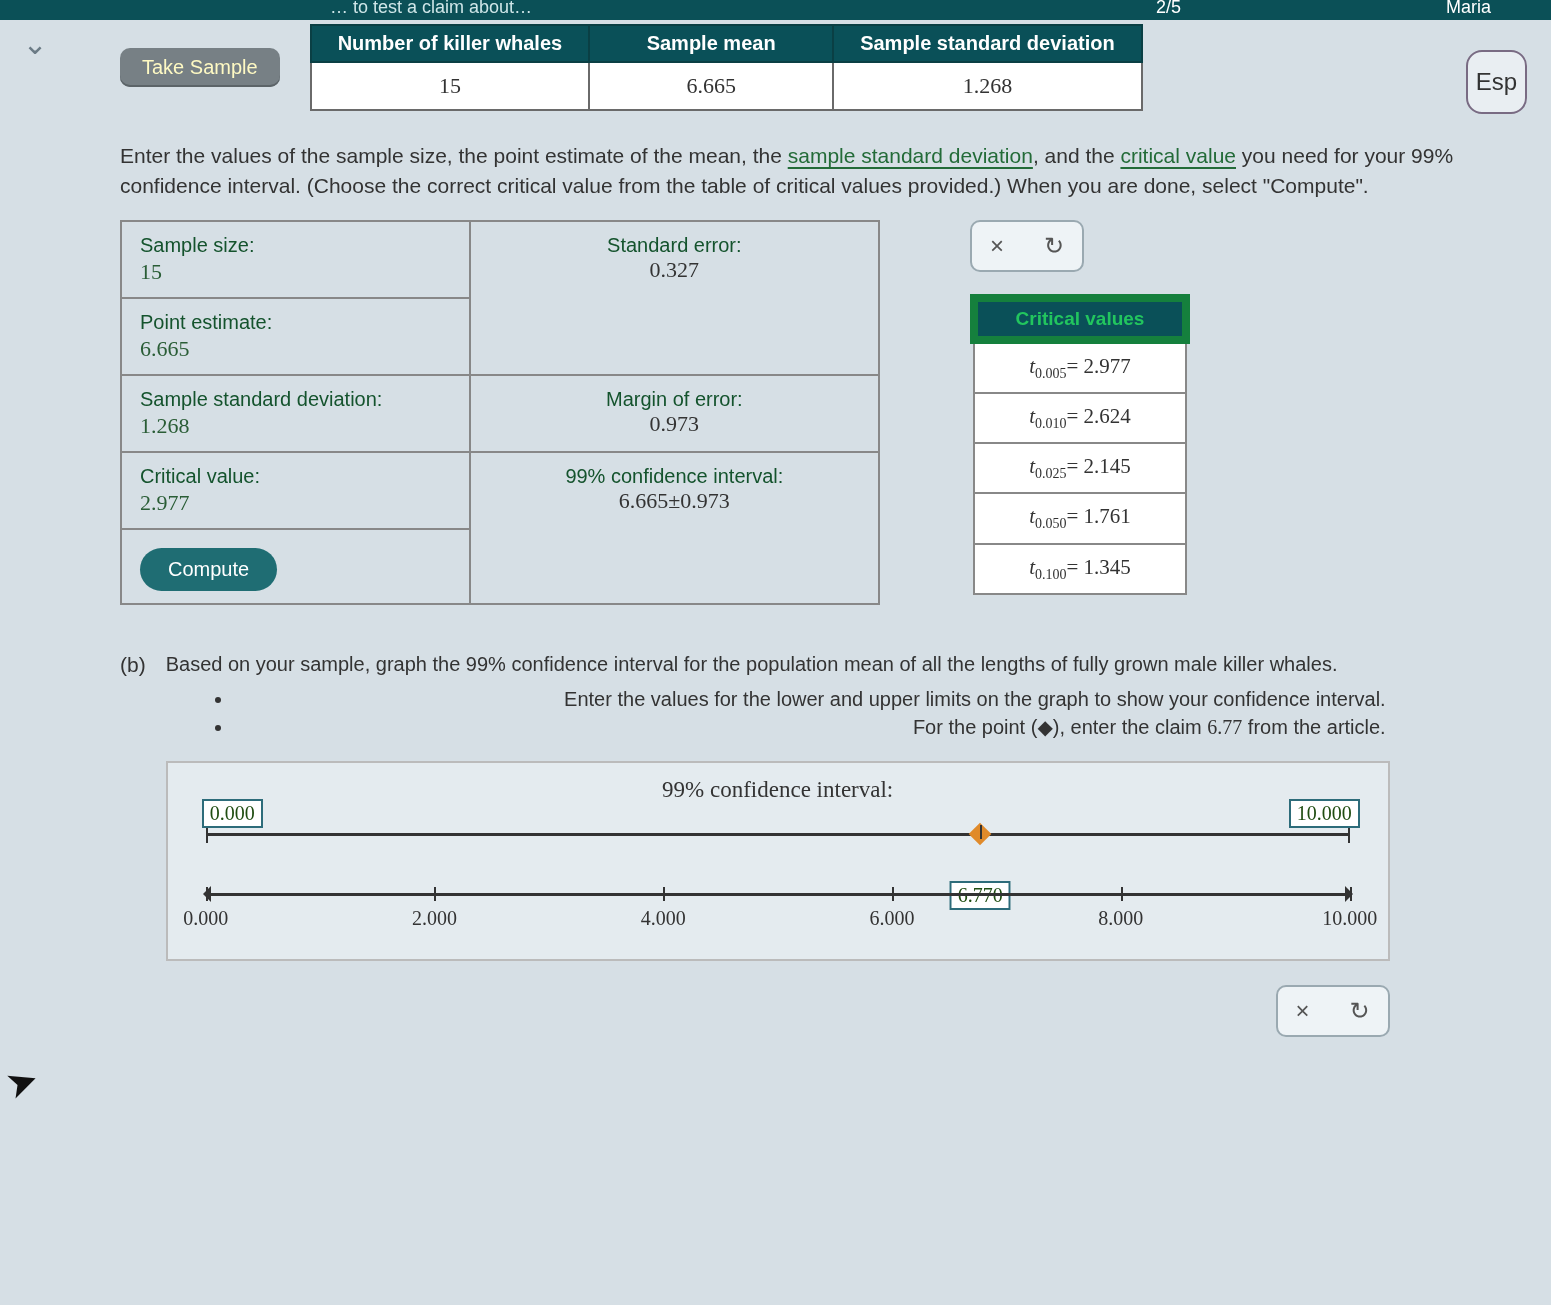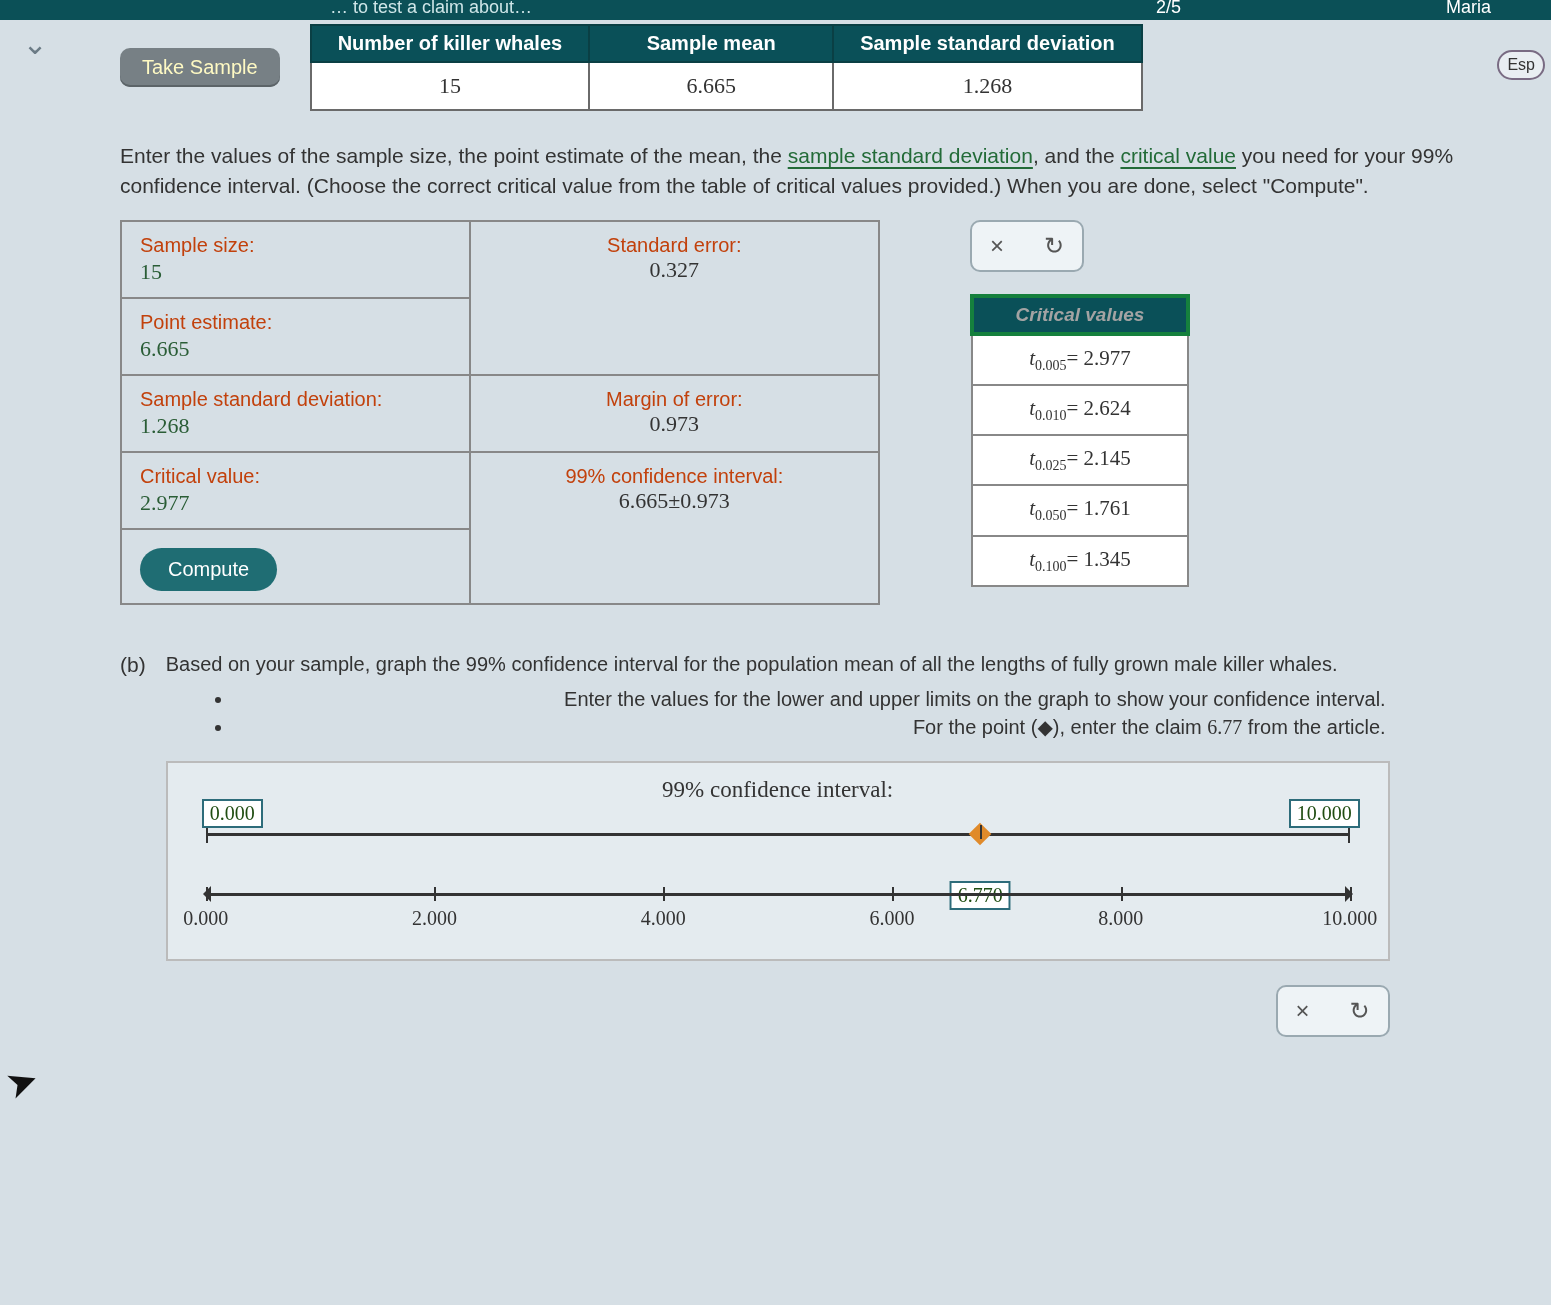--- a/index.html
+++ b/index.html
@@ -32,23 +32,23 @@
   .topbar .crumb{position:absolute;left:330px;top:-3px;color:#cfe6e8;}
   .topbar .progress{position:absolute;right:370px;top:-3px;}
   .topbar .user{position:absolute;right:60px;top:-3px;}
   .chev{
     position:absolute;left:18px;top:26px;
     width:34px;height:34px;
     display:flex;align-items:center;justify-content:center;
     color:#6b7b85;font-size:30px;user-select:none;
   }
   .esp-pill{
-    position:absolute;right:6px;top:50px;
+    position:absolute;right:24px;top:50px;
     border:2px solid #796b83;border-radius:16px;
-    padding:4px 8px;font-size:16px;color:#333;background:#e9eef2;
+    padding:16px 8px;font-size:24px;color:#333;background:#e9eef2;
   }
   
   .stage{
     padding:0 58px 40px 120px;
   }
   
   .sample-row{display:flex;align-items:stretch;margin-top:4px;}
   .take-btn{
     align-self:center;
     background:#778085;color:#fef9c3;border:none;border-radius:10px;
@@ -66,39 +66,39 @@
     background:#fff;border:2px solid #6a6a6a;text-align:center;
     font-family:"Times New Roman",serif;font-size:22px;padding:10px 0;
   }
   
   .para{margin:30px 0 18px 0;font-size:21px;line-height:1.45;max-width:1360px;}
   .u{color:#236b38;text-decoration:underline;text-underline-offset:4px;}
   
   .calc-row{display:flex;gap:90px;align-items:flex-start;}
   table.inputs{border-collapse:collapse;width:760px;}
   table.inputs td{border:2px solid var(--border);padding:12px 18px;vertical-align:top;}
-  table.inputs .lbl{display:block;font-size:20px;color:#c2410c;}
+  table.inputs .lbl{display:block;font-size:20px;color:#14532d;}
   table.inputs .val{display:block;font-family:"Times New Roman",serif;font-size:22px;color:#2a5d36;margin-top:2px;}
   table.inputs .center{text-align:center;}
   table.inputs .serif{font-family:"Times New Roman",serif;font-size:22px;}
   .compute-btn{
     background:var(--teal);color:#fff;border:none;border-radius:22px;
     padding:10px 28px;font-size:20px;cursor:pointer;margin-top:6px;
   }
   
   .pill{
     border:2px solid #9aa9b1;border-radius:10px;background:#eef3f6;
     padding:10px 18px;display:inline-flex;gap:40px;align-items:center;
     font-size:24px;color:#555;
   }
   .pill span{cursor:pointer;user-select:none;}
   .side-col{display:flex;flex-direction:column;gap:22px;align-items:flex-start;}
   
   table.crit{border-collapse:collapse;width:220px;}
-  table.crit th{background:var(--teal-dark);color:#a3a3a3;border:4px solid #15803d;padding:6px 8px;font-size:19px;font-style:italic;}
+  table.crit th{background:var(--teal-dark);color:#22c55e;border:8px solid #15803d;padding:6px 8px;font-size:19px;}
   table.crit td{border:2px solid var(--border);background:#fff;padding:10px 10px;font-family:"Times New Roman",serif;font-size:21px;text-align:center;}
   .sub{font-size:14px;vertical-align:sub;}
   
   .partb{display:flex;gap:20px;margin-top:48px;}
   .partb .tag{font-size:21px;}
   .partb .body{max-width:1370px;}
   .bul{margin:12px 0 4px 24px;}
   .bul li{margin:4px 4px;font-size:20px;text-align:right;}
   .serif{font-family:"Times New Roman",serif;}
   

